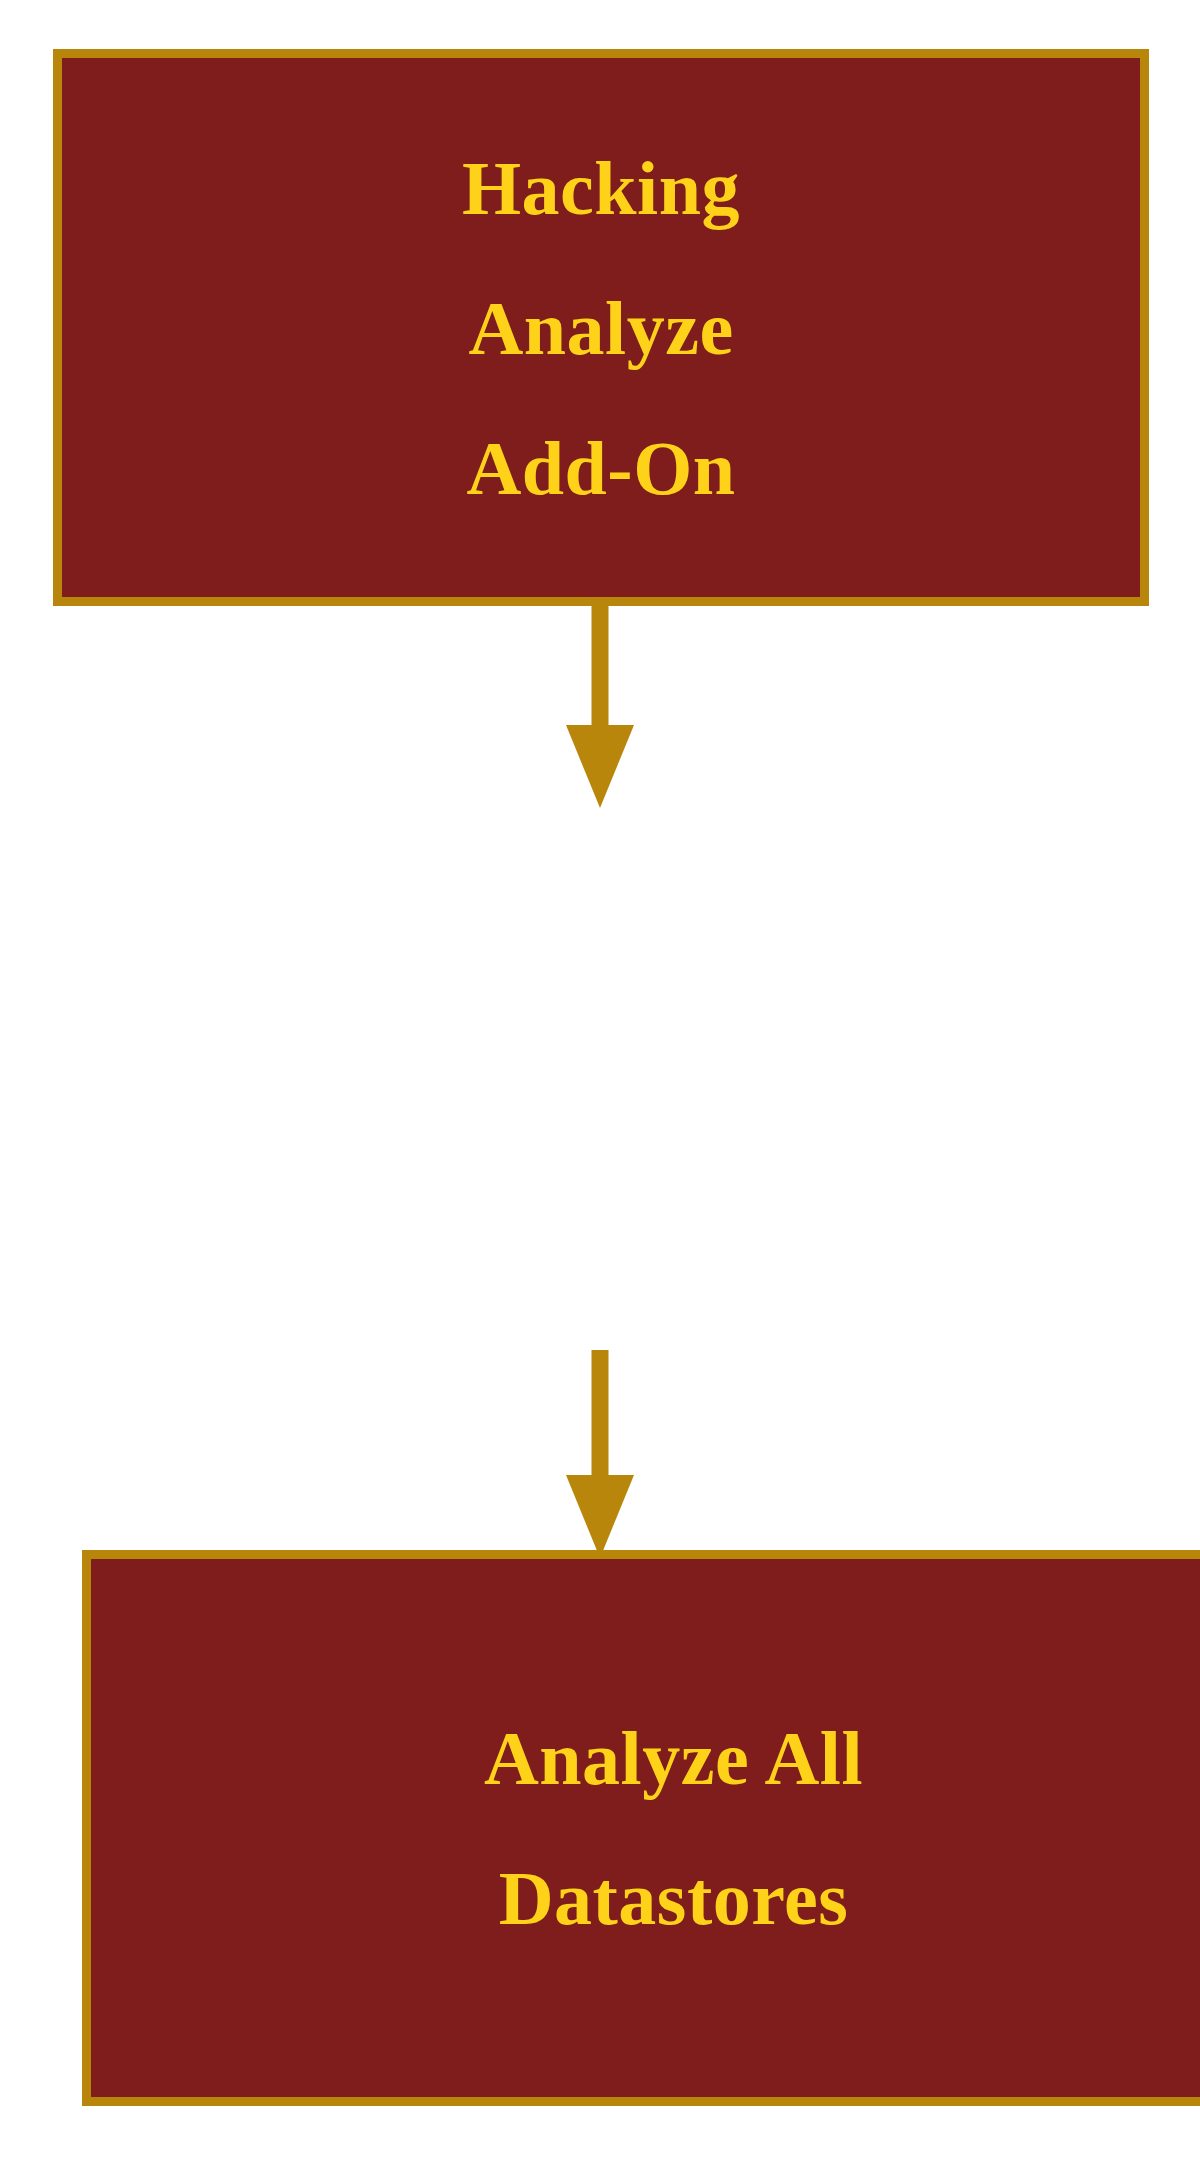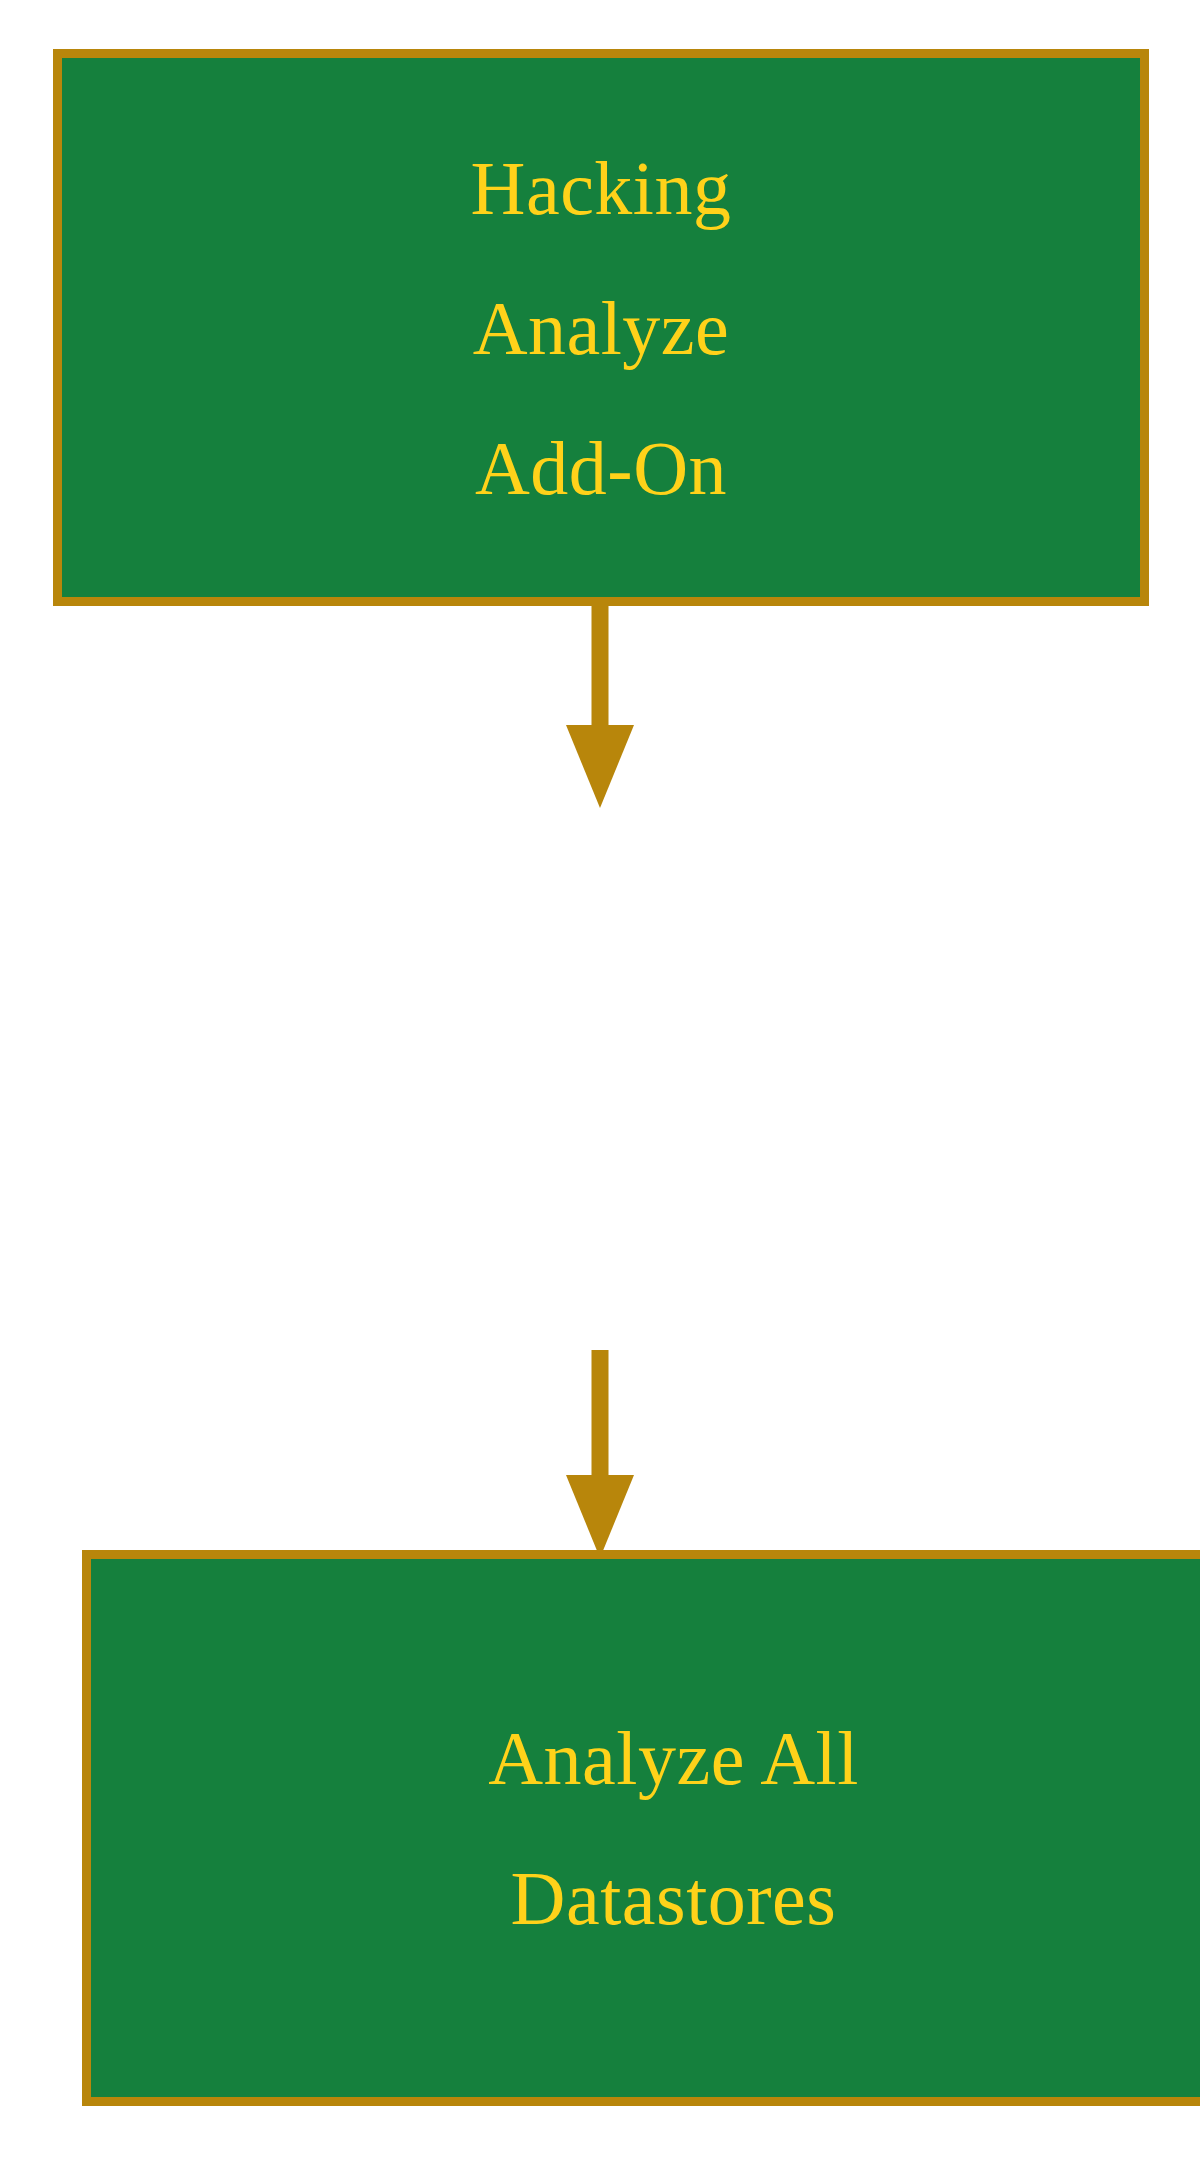--- a/index.html
+++ b/index.html
@@ -17,26 +17,27 @@
     width: 1200px;
     height: 2160px;
     background: #ffffff;
     overflow: hidden;
   }
 
   
   .node {
     position: absolute;
     box-sizing: border-box;
-    background: #15803d;
+    background: #7f1d1d;
     border: 9px solid #b8860b;
     display: flex;
     align-items: center;
     justify-content: center;
     z-index: 2;
+    font-weight: bold;
   }
 
   .node-label {
     color: #ffd21a;
     font-family: "Liberation Serif", "DejaVu Serif", serif;
     font-size: 76px;
     line-height: 140px;
     text-align: center;
     letter-spacing: 0.5px;
     white-space: pre-line;

